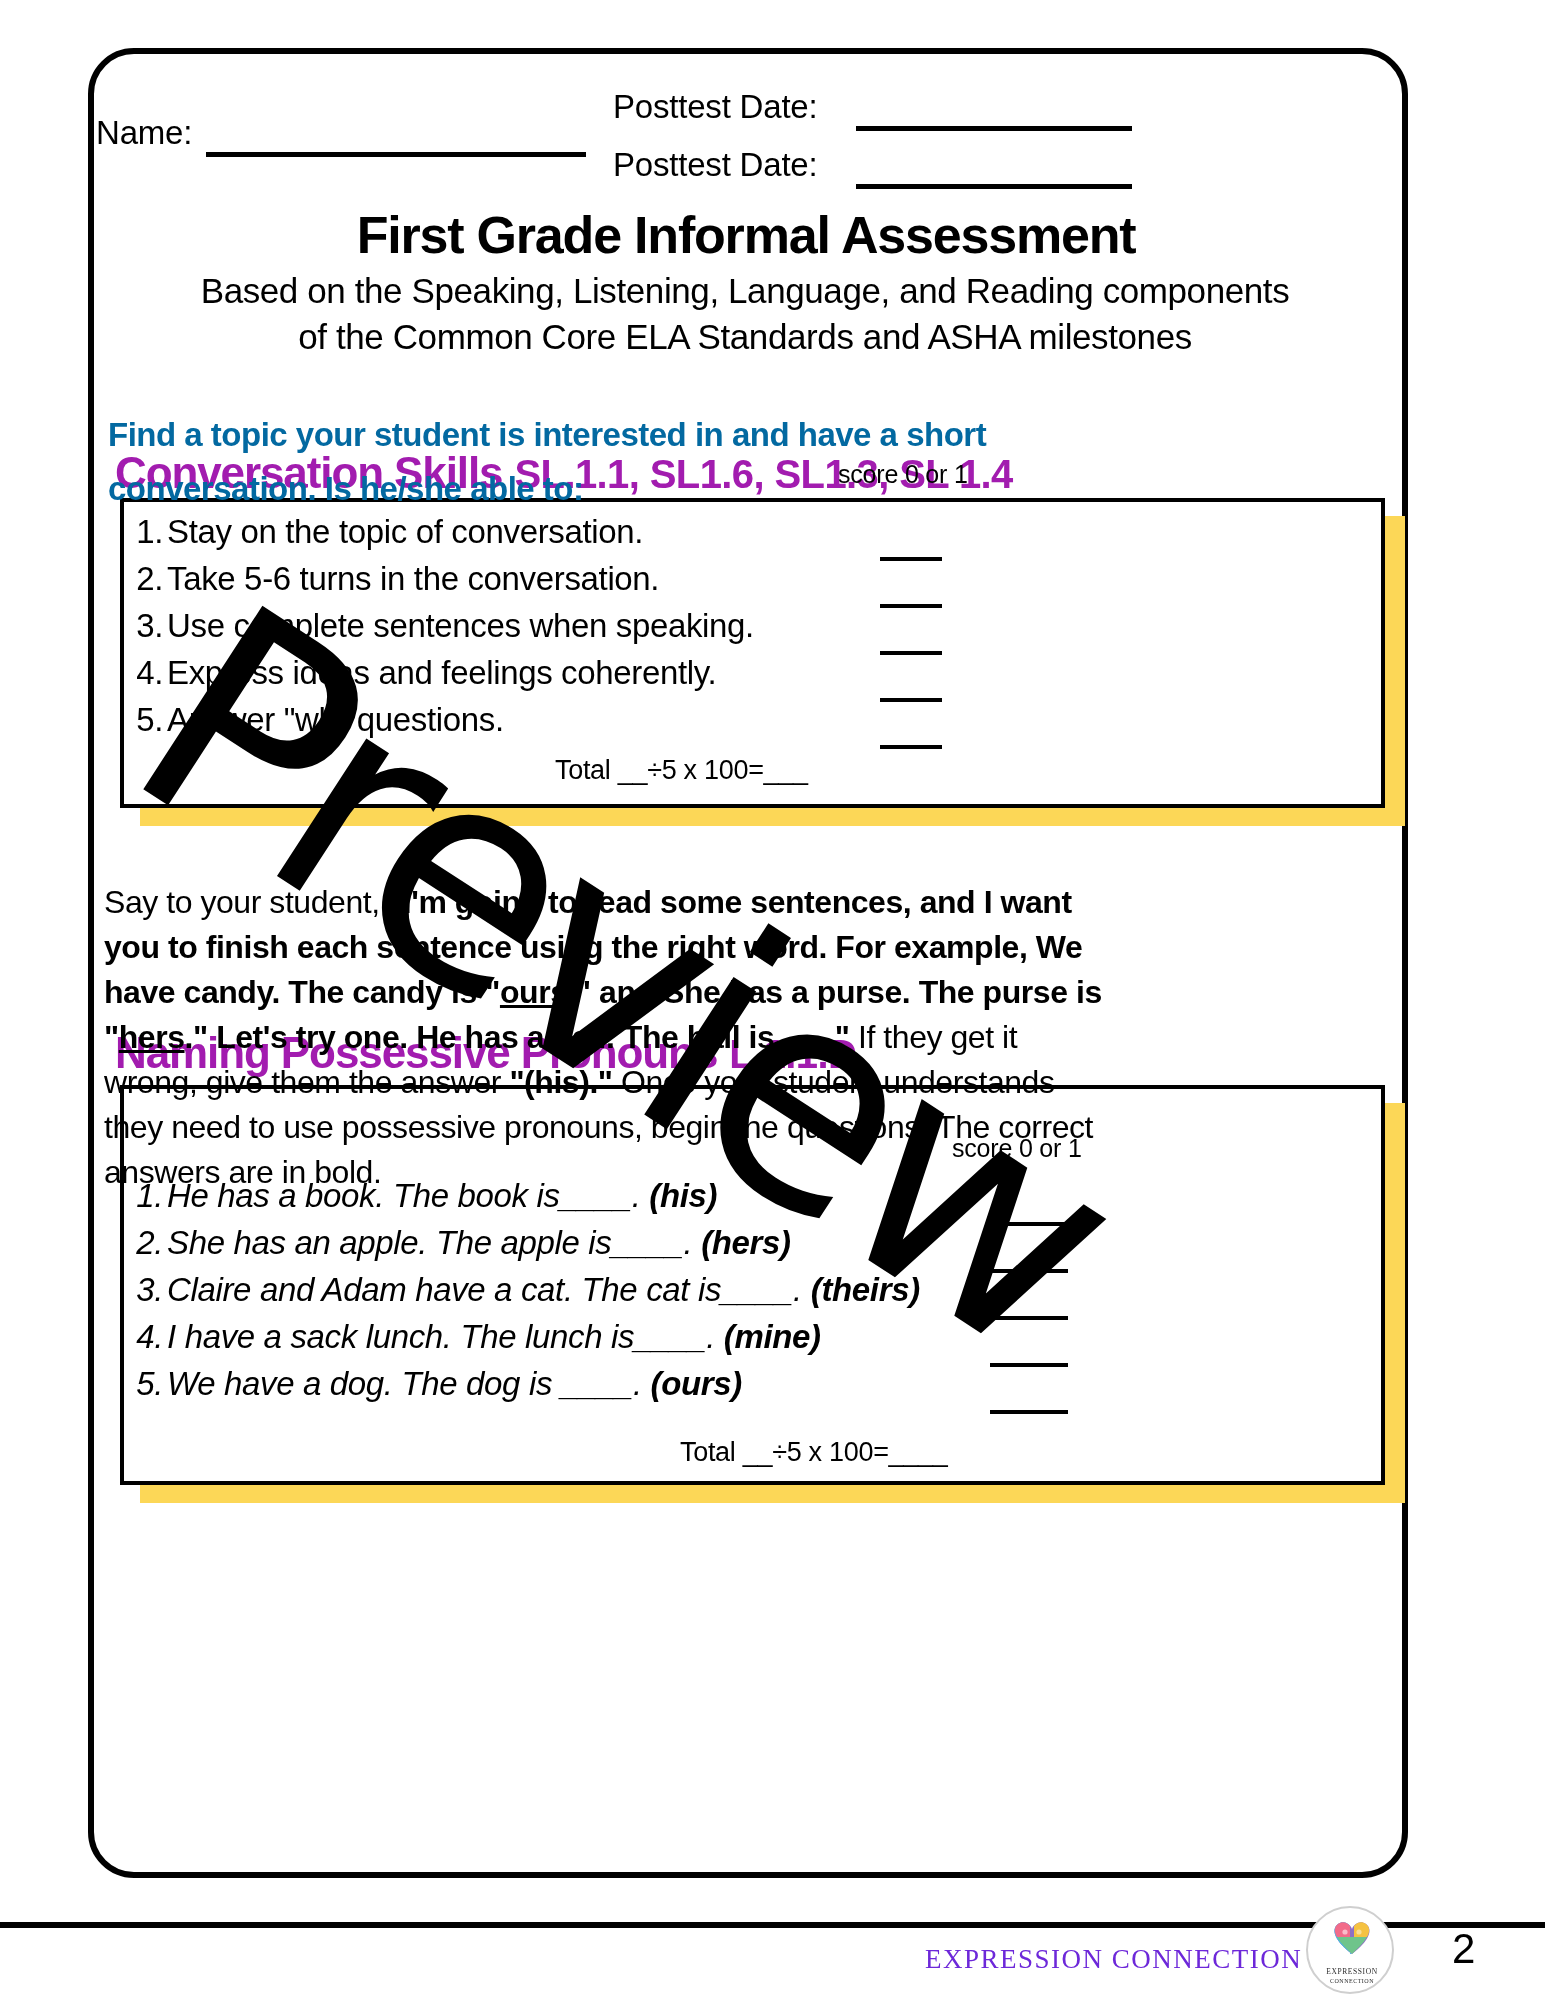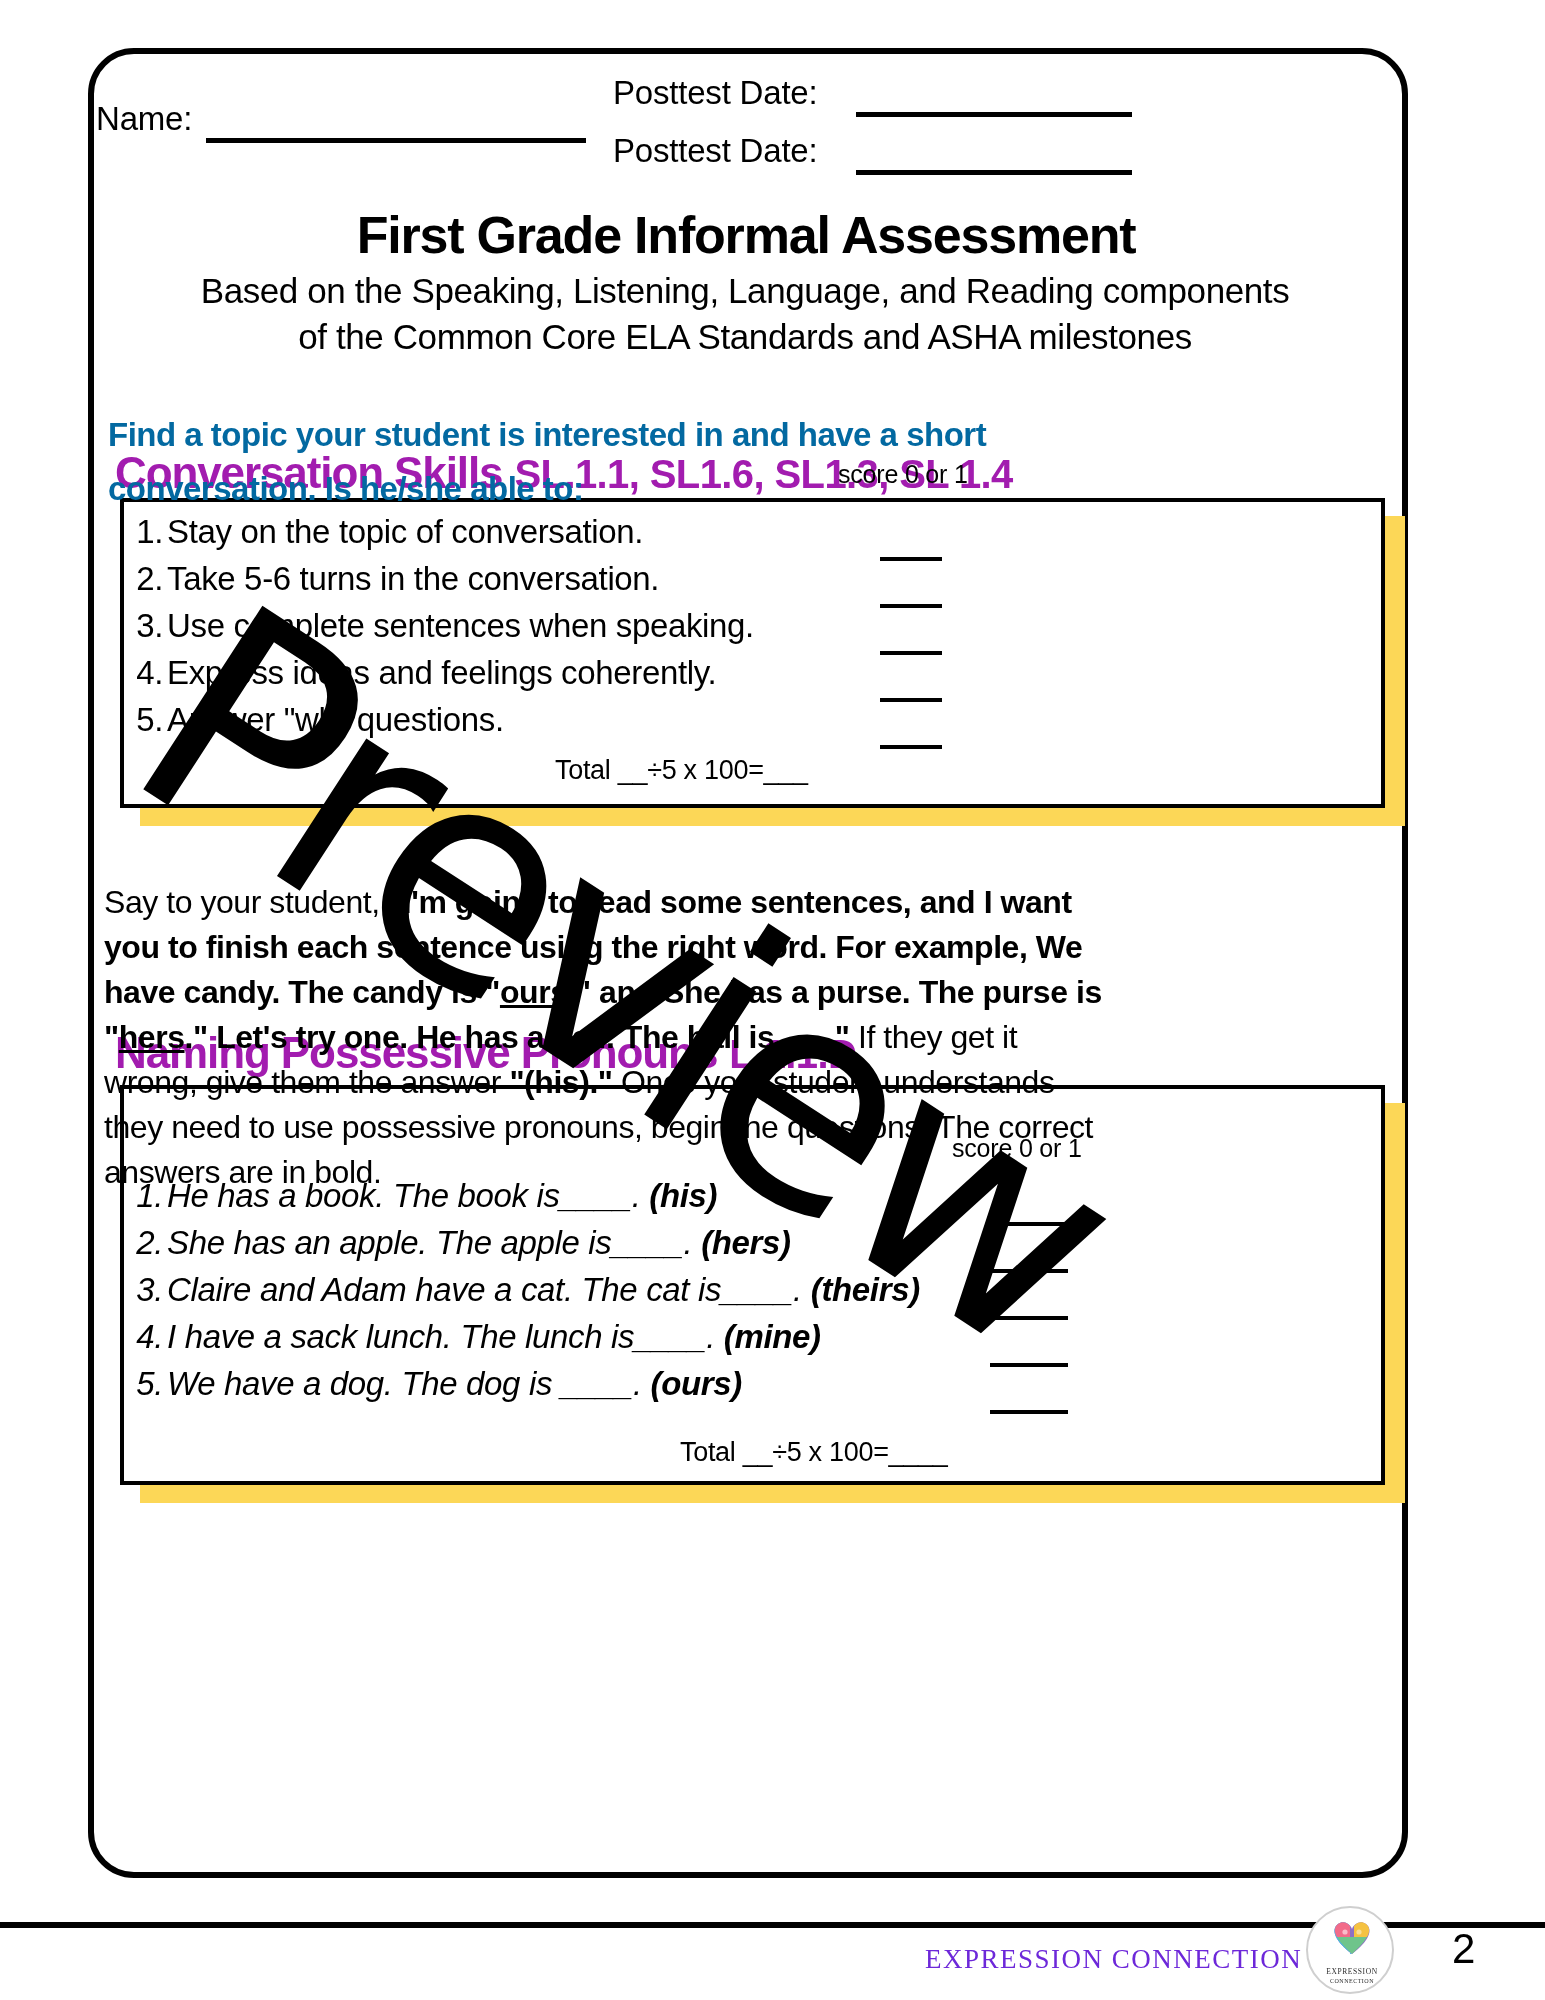--- a/index.html
+++ b/index.html
@@ -28,21 +28,21 @@
     height: 1830px;
     border: 6px solid #000;
     border-radius: 46px;
     background: #fff;
   }
 
   
   #header-row {
     position: absolute;
     left: 96px;
-    top: 74px;
+    top: 88px;
     width: 1310px;
     height: 120px;
   }
 
   .name-label {
     position: absolute;
     left: 0px;
     top: 26px;
     font-size: 33px;
     color: #000;

